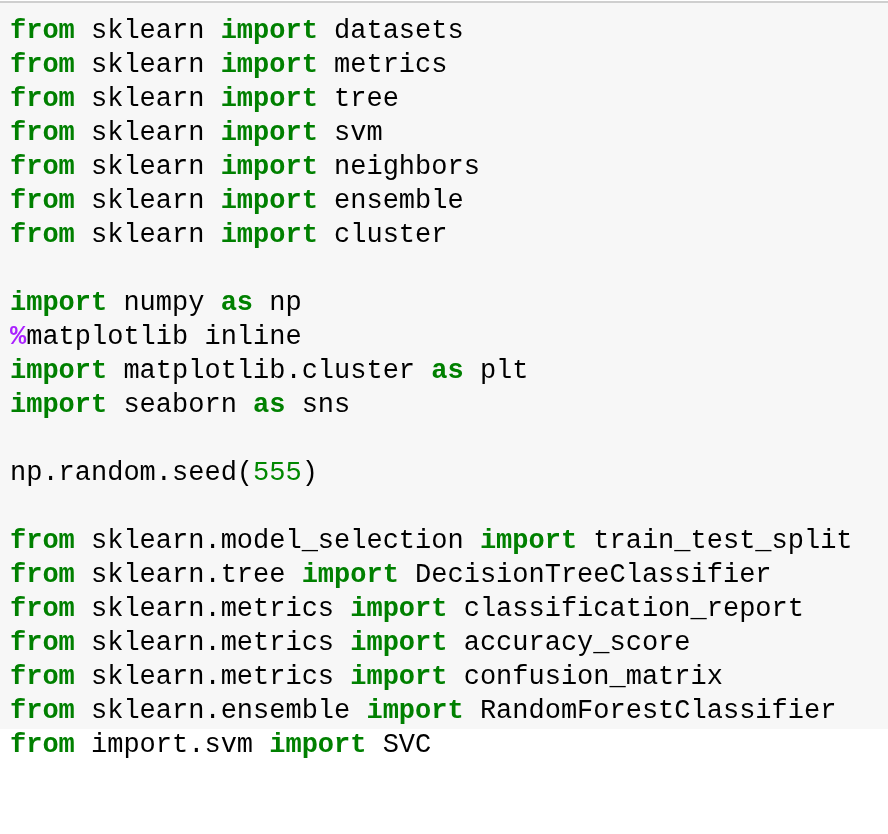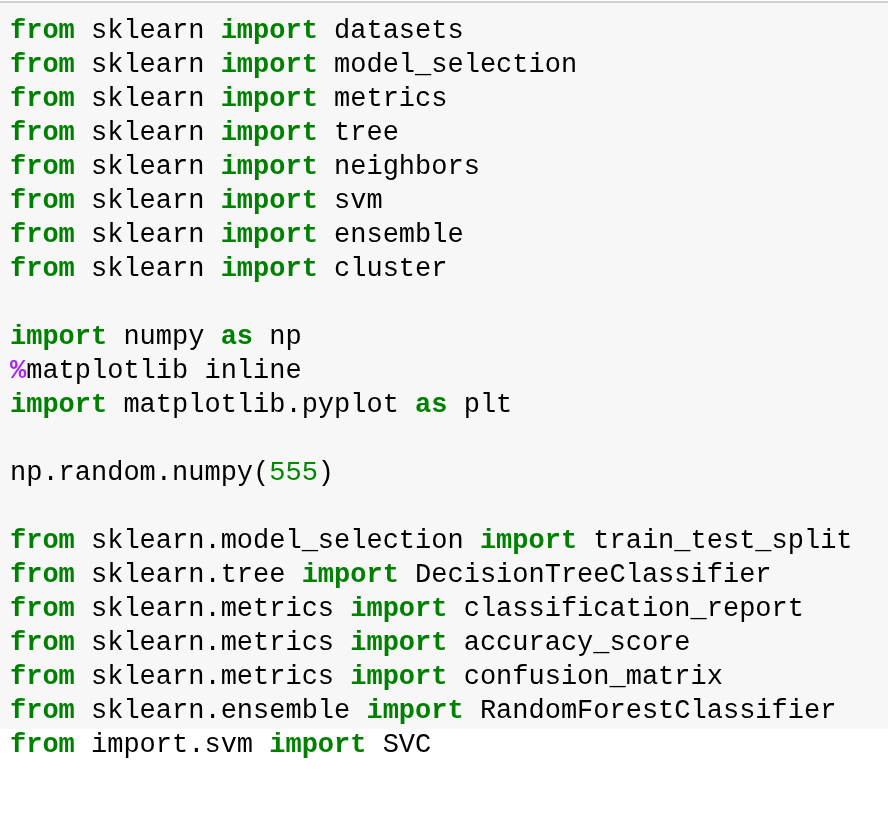--- a/index.html
+++ b/index.html
@@ -34,33 +34,33 @@
   .tok-num { color: var(--num, #008800); }
   .tok-op { color: var(--op, #AA22FF); font-weight: bold; }
   .tok-pl { color: var(--fg, #000000); }
 </style>
 </head>
 <body>
 
 <div class="cell-input">
   <div class="code-area">
       <div class="code-line"><span class="tok-kw">from</span><span class="tok-pl"> sklearn </span><span class="tok-kw">import</span><span class="tok-pl"> datasets</span></div>
-      <div class="code-line"><span class="tok-kw">from</span><span class="tok-pl"> sklearn </span><span class="tok-kw">import</span><span class="tok-pl"> model_selection</span></div>
       <div class="code-line"><span class="tok-kw">from</span><span class="tok-pl"> sklearn </span><span class="tok-kw">import</span><span class="tok-pl"> metrics</span></div>
       <div class="code-line"><span class="tok-kw">from</span><span class="tok-pl"> sklearn </span><span class="tok-kw">import</span><span class="tok-pl"> tree</span></div>
+      <div class="code-line"><span class="tok-kw">from</span><span class="tok-pl"> sklearn </span><span class="tok-kw">import</span><span class="tok-pl"> svm</span></div>
       <div class="code-line"><span class="tok-kw">from</span><span class="tok-pl"> sklearn </span><span class="tok-kw">import</span><span class="tok-pl"> neighbors</span></div>
-      <div class="code-line"><span class="tok-kw">from</span><span class="tok-pl"> sklearn </span><span class="tok-kw">import</span><span class="tok-pl"> svm</span></div>
       <div class="code-line"><span class="tok-kw">from</span><span class="tok-pl"> sklearn </span><span class="tok-kw">import</span><span class="tok-pl"> ensemble</span></div>
       <div class="code-line"><span class="tok-kw">from</span><span class="tok-pl"> sklearn </span><span class="tok-kw">import</span><span class="tok-pl"> cluster</span></div>
       <div class="code-line"></div>
       <div class="code-line"><span class="tok-kw">import</span><span class="tok-pl"> numpy </span><span class="tok-kw">as</span><span class="tok-pl"> np</span></div>
       <div class="code-line"><span class="tok-op">%</span><span class="tok-pl">matplotlib inline</span></div>
-      <div class="code-line"><span class="tok-kw">import</span><span class="tok-pl"> matplotlib.pyplot </span><span class="tok-kw">as</span><span class="tok-pl"> plt</span></div>
+      <div class="code-line"><span class="tok-kw">import</span><span class="tok-pl"> matplotlib.cluster </span><span class="tok-kw">as</span><span class="tok-pl"> plt</span></div>
+      <div class="code-line"><span class="tok-kw">import</span><span class="tok-pl"> seaborn </span><span class="tok-kw">as</span><span class="tok-pl"> sns</span></div>
       <div class="code-line"></div>
-      <div class="code-line"><span class="tok-pl">np.random.numpy(</span><span class="tok-num">555</span><span class="tok-pl">)</span></div>
+      <div class="code-line"><span class="tok-pl">np.random.seed(</span><span class="tok-num">555</span><span class="tok-pl">)</span></div>
       <div class="code-line"></div>
       <div class="code-line"><span class="tok-kw">from</span><span class="tok-pl"> sklearn.model_selection </span><span class="tok-kw">import</span><span class="tok-pl"> train_test_split</span></div>
       <div class="code-line"><span class="tok-kw">from</span><span class="tok-pl"> sklearn.tree </span><span class="tok-kw">import</span><span class="tok-pl"> DecisionTreeClassifier</span></div>
       <div class="code-line"><span class="tok-kw">from</span><span class="tok-pl"> sklearn.metrics </span><span class="tok-kw">import</span><span class="tok-pl"> classification_report</span></div>
       <div class="code-line"><span class="tok-kw">from</span><span class="tok-pl"> sklearn.metrics </span><span class="tok-kw">import</span><span class="tok-pl"> accuracy_score</span></div>
       <div class="code-line"><span class="tok-kw">from</span><span class="tok-pl"> sklearn.metrics </span><span class="tok-kw">import</span><span class="tok-pl"> confusion_matrix</span></div>
       <div class="code-line"><span class="tok-kw">from</span><span class="tok-pl"> sklearn.ensemble </span><span class="tok-kw">import</span><span class="tok-pl"> RandomForestClassifier</span></div>
       <div class="code-line"><span class="tok-kw">from</span><span class="tok-pl"> import.svm </span><span class="tok-kw">import</span><span class="tok-pl"> SVC</span></div>
     </div>
 </div>

